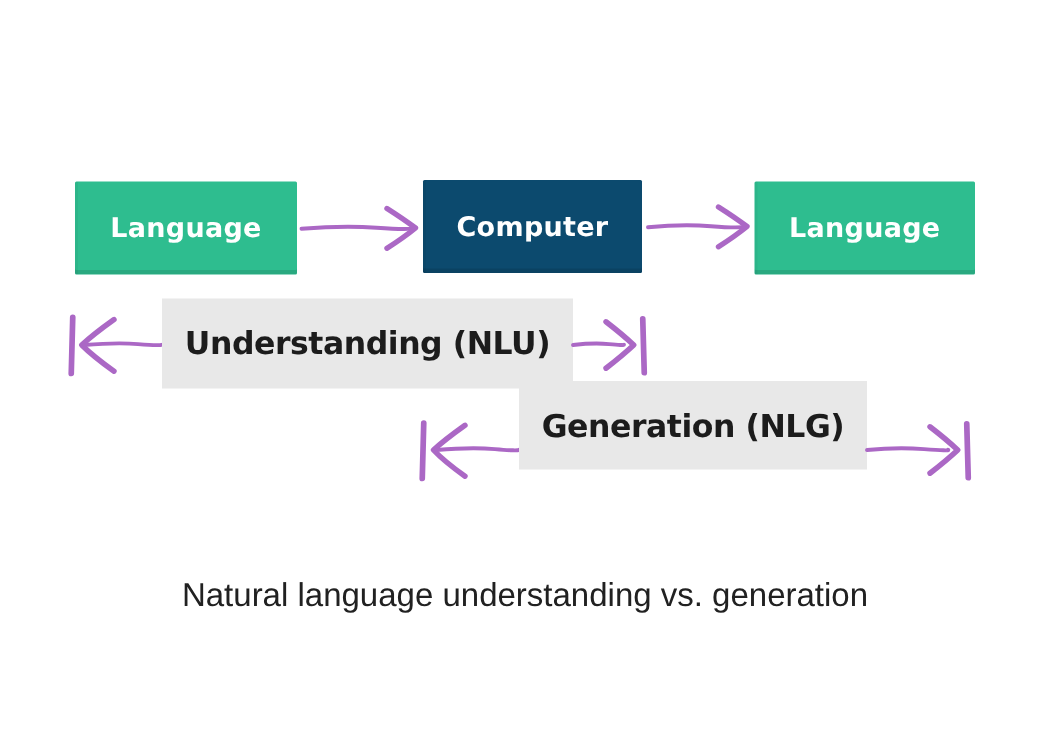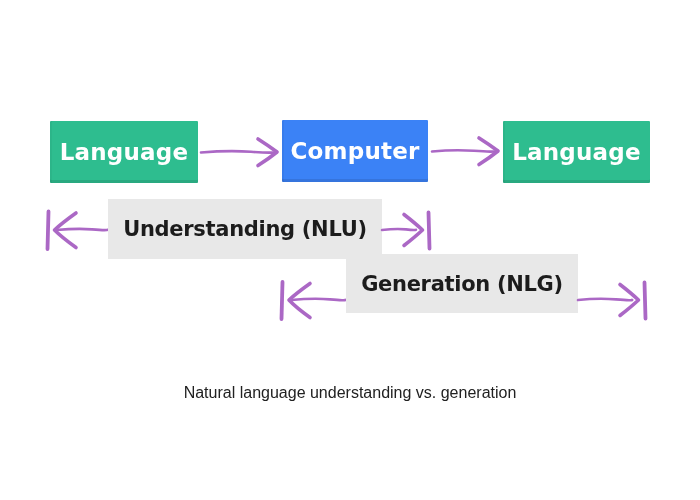--- a/index.html
+++ b/index.html
@@ -13,21 +13,21 @@
   }
 
   
   .concept-box {
     position: absolute;
     display: flex;
     align-items: center;
     justify-content: center;
     color: #ffffff;
     font-weight: bold;
-    font-size: 23px;
+    font-size: 18px;
     letter-spacing: 0.2px;
     border-radius: 1px;
     box-shadow: inset 0 -3px 0 rgba(0,0,0,0.10), inset 2px 0 0 rgba(0,0,0,0.04);
   }
   .box-green  { background-color: #2ebd8f; }
   .box-purple { background-color: #a874bd; }
 
   
   svg.arrow-svg { position: absolute; overflow: visible; }
   .stroke {
@@ -55,39 +55,39 @@
   }
 
   
   .caption {
     position: absolute;
     left: 0;
     top: 384px;
     width: 700px;
     text-align: center;
     font-family: "Liberation Sans", sans-serif;
-    font-size: 16px;
+    font-size: 22px;
     color: #212121;
   }
 </style>
 </head>
 <body>
 
 <div class="canvas">
 
   <div class="concept-box box-green" style="left: 50px; top: 121px; width: 148px; height: 62px; background-color: rgb(46, 189, 143);">
     <span>Language</span>
   </div>
 
   <svg class="arrow-svg" style="left:199px; top:135px;" width="86" height="34" viewBox="0 0 86 34">
     <path class="stroke line" d="M2,17.5 Q30,15.2 52,16.8 T78,17"></path>
     <path class="stroke head" d="M59,4 Q70,11 78,17 Q70,23.5 59,30.5"></path>
   </svg>
 
-  <div class="concept-box box-purple" style="left: 282px; top: 120px; width: 146px; height: 62px; background-color: #3b82f6;">
+  <div class="concept-box box-purple" style="left: 282px; top: 120px; width: 146px; height: 62px; background-color: #0c4a6e;">
     <span>Computer</span>
   </div>
 
   <svg class="arrow-svg" style="left:430px; top:134px;" width="76" height="34" viewBox="0 0 76 34">
     <path class="stroke line" d="M2,17.5 Q25,15.3 44,16.8 T68,17"></path>
     <path class="stroke head" d="M49,4 Q60,11 68,17 Q60,23.5 49,30.5"></path>
   </svg>
 
   <div class="concept-box box-green" style="left: 503px; top: 121px; width: 147px; height: 62px; background-color: rgb(46, 189, 143);">
     <span>Language</span>

